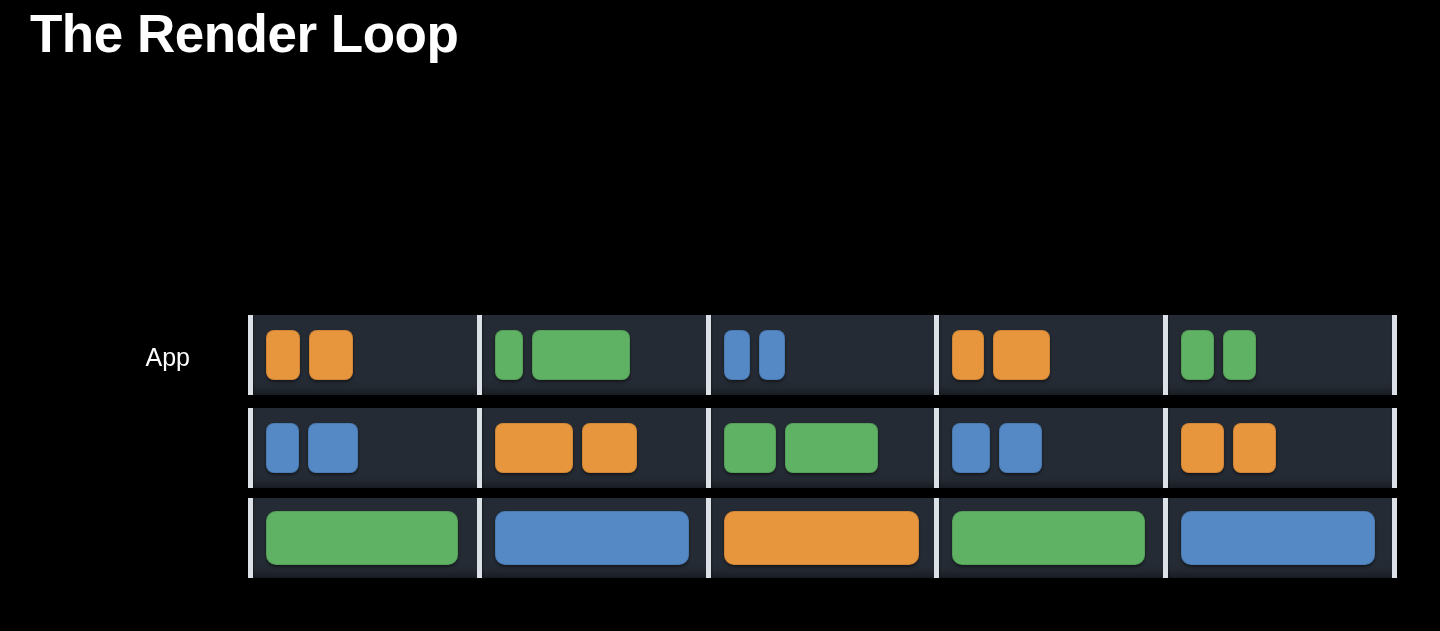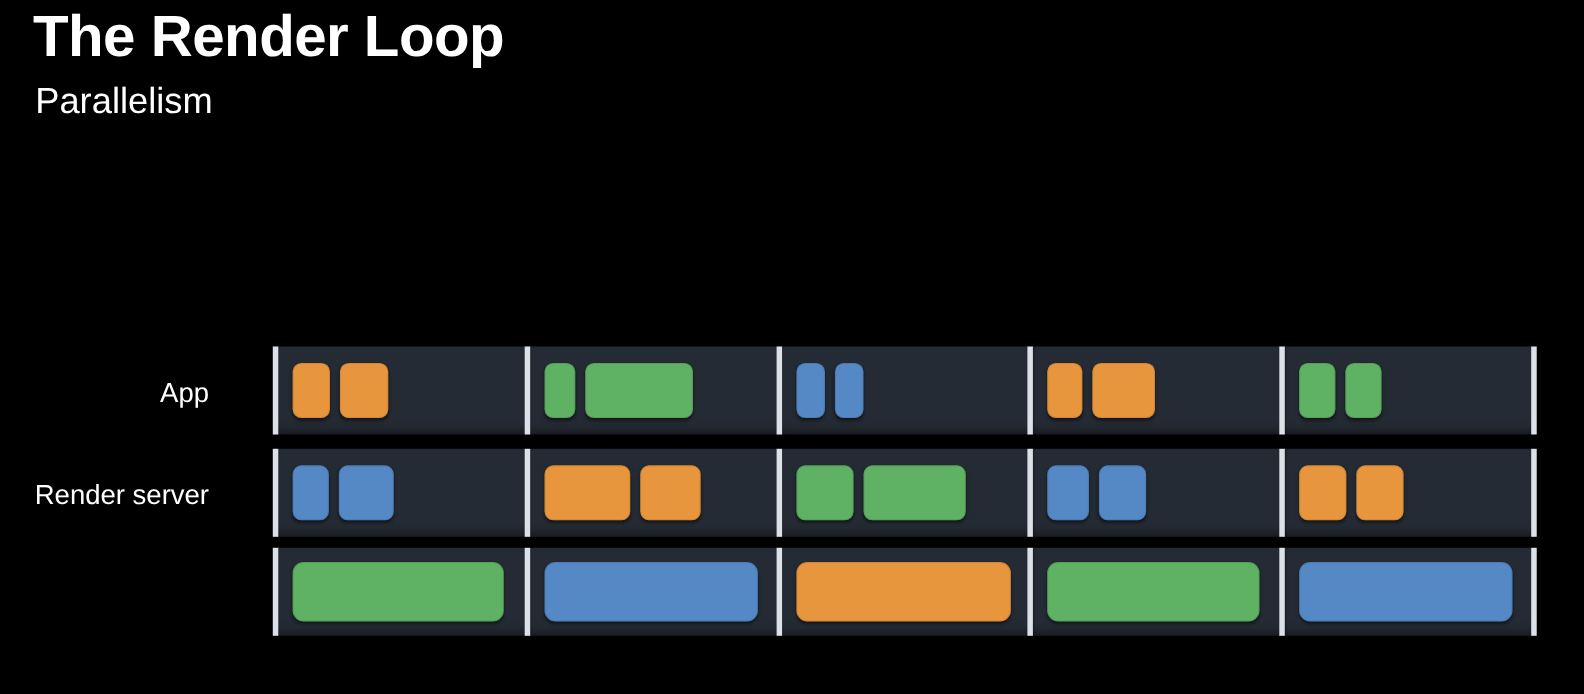--- a/index.html
+++ b/index.html
@@ -89,21 +89,20 @@
   }
   .tl-row-display .tl-block {
     border-radius: 10px;
   }
 </style>
 </head>
 <body>
 
 <div class="slide" style="--bg: #000000; --text: #ffffff; --track-bg: #252b34; --divider: #dce1e7;">
   <div class="title">The Render Loop</div>
-  <div class="subtitle">Parallelism</div>
   <div class="timeline" id="timeline">
       <div class="tl-row tl-row-app" style="top: 315px;">
         <div class="tl-label">App</div>
         <div class="tl-track">
           <div class="tl-divider"></div>
           <div class="tl-segment">
             <div class="tl-block" style="width: 34px; height: 50px; background: rgb(232, 150, 61);"></div>
             <div class="tl-block" style="width: 44px; height: 50px; background: rgb(232, 150, 61);"></div>
           </div>
           <div class="tl-divider"></div>
@@ -123,21 +122,20 @@
           </div>
           <div class="tl-divider"></div>
           <div class="tl-segment">
             <div class="tl-block" style="width: 33px; height: 50px; background: rgb(95, 178, 100);"></div>
             <div class="tl-block" style="width: 33px; height: 50px; background: rgb(95, 178, 100);"></div>
           </div>
           <div class="tl-divider"></div>
         </div>
       </div>
       <div class="tl-row tl-row-render-server" style="top: 408px;">
-        <div class="tl-label">Render server</div>
         <div class="tl-track">
           <div class="tl-divider"></div>
           <div class="tl-segment">
             <div class="tl-block" style="width: 33px; height: 50px; background: rgb(84, 137, 198);"></div>
             <div class="tl-block" style="width: 50px; height: 50px; background: rgb(84, 137, 198);"></div>
           </div>
           <div class="tl-divider"></div>
           <div class="tl-segment">
             <div class="tl-block" style="width: 78px; height: 50px; background: rgb(232, 150, 61);"></div>
             <div class="tl-block" style="width: 55px; height: 50px; background: rgb(232, 150, 61);"></div>

